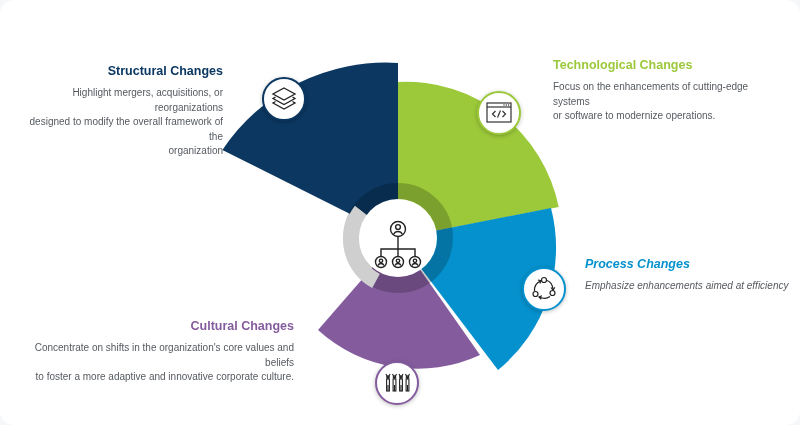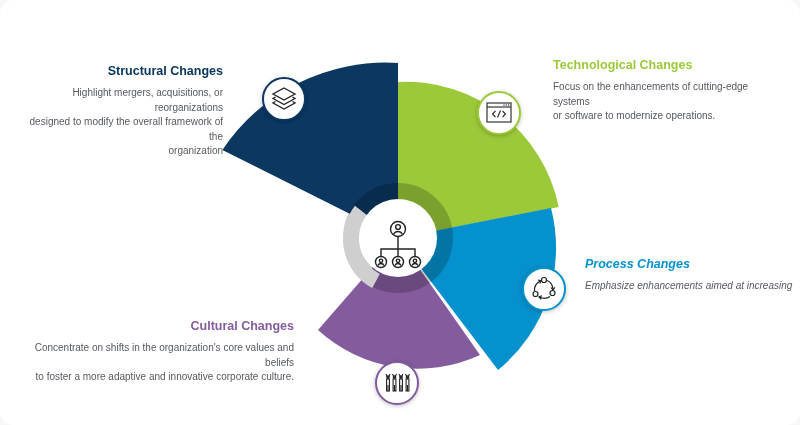--- a/index.html
+++ b/index.html
@@ -130,21 +130,21 @@
     <p class="title" style="color:#9cc93a;">Technological Changes</p>
     <p class="desc">
       <span>Focus on the enhancements of cutting-edge systems</span><br>
       <span>or software to modernize operations.</span>
     </p>
   </div>
 
   <div class="block" style="left:585px;top:257px;width:215px;font-style:italic;">
     <p class="title" style="color:#0591cd;">Process Changes</p>
     <p class="desc">
-      <span>Emphasize enhancements aimed at increasing</span><br>
+      <span>Emphasize enhancements aimed at efficiency</span><br>
     </p>
   </div>
 
   <div class="block right" style="left:28px;top:319px;width:266px;">
     <p class="title" style="color:#845c9e;">Cultural Changes</p>
     <p class="desc">
       <span>Concentrate on shifts in the organization's core values and beliefs</span><br>
       <span>to foster a more adaptive and innovative corporate culture.</span>
     </p>
   </div>

